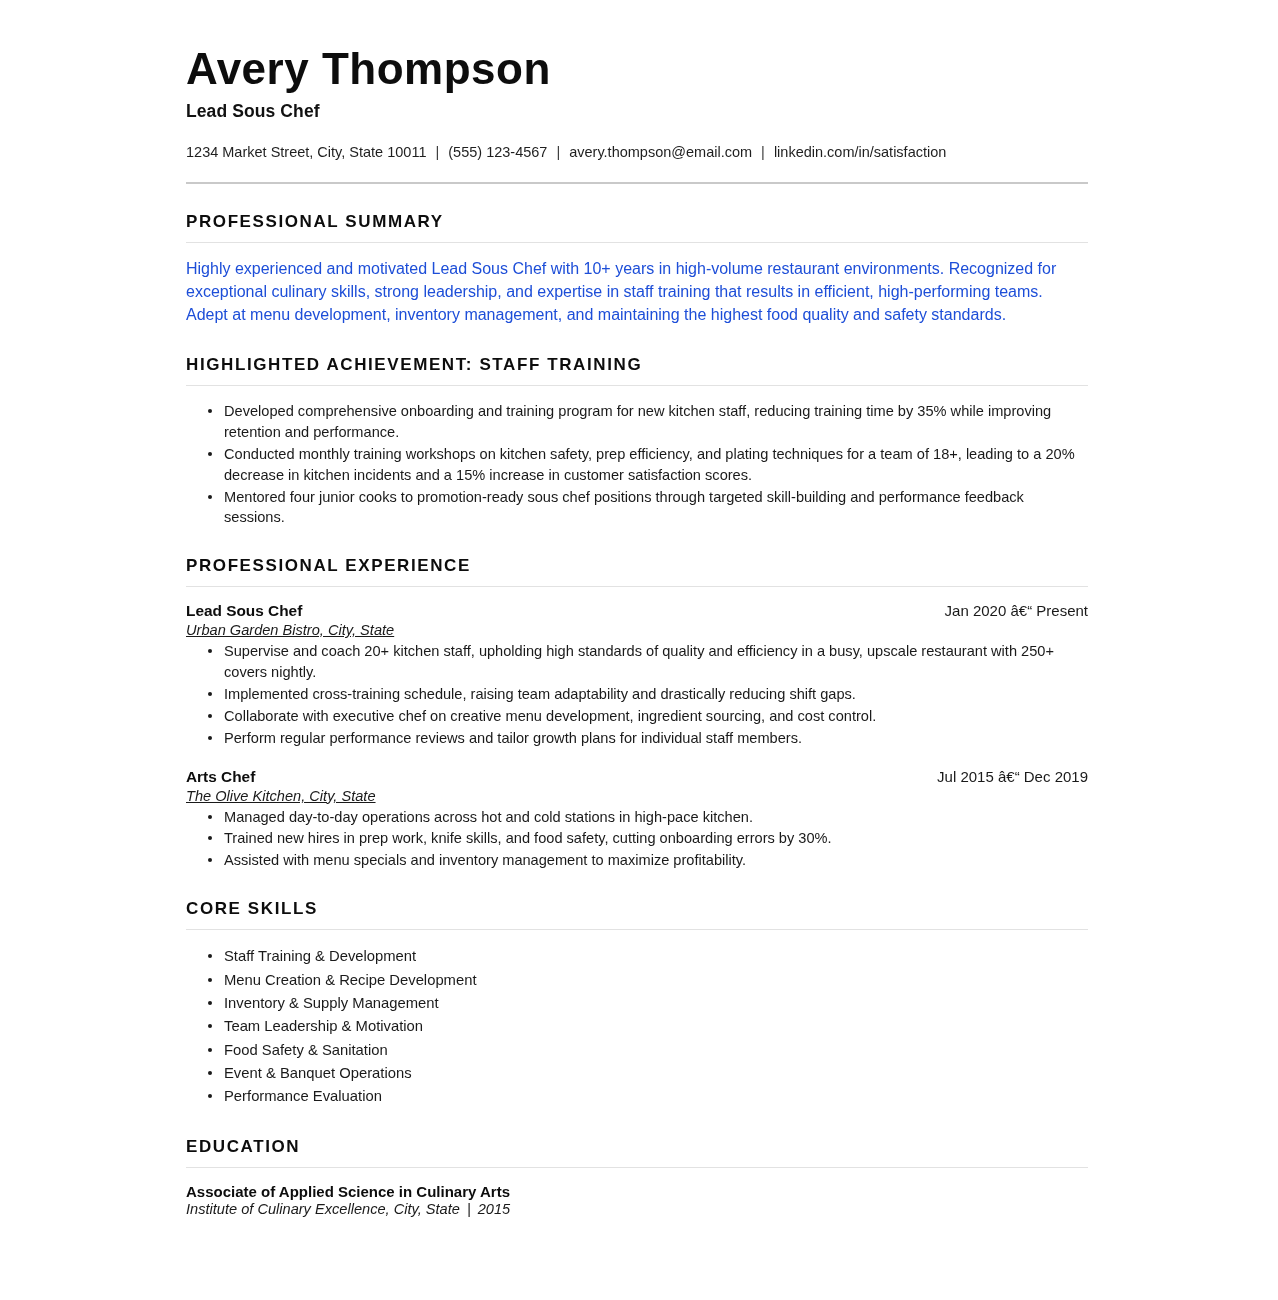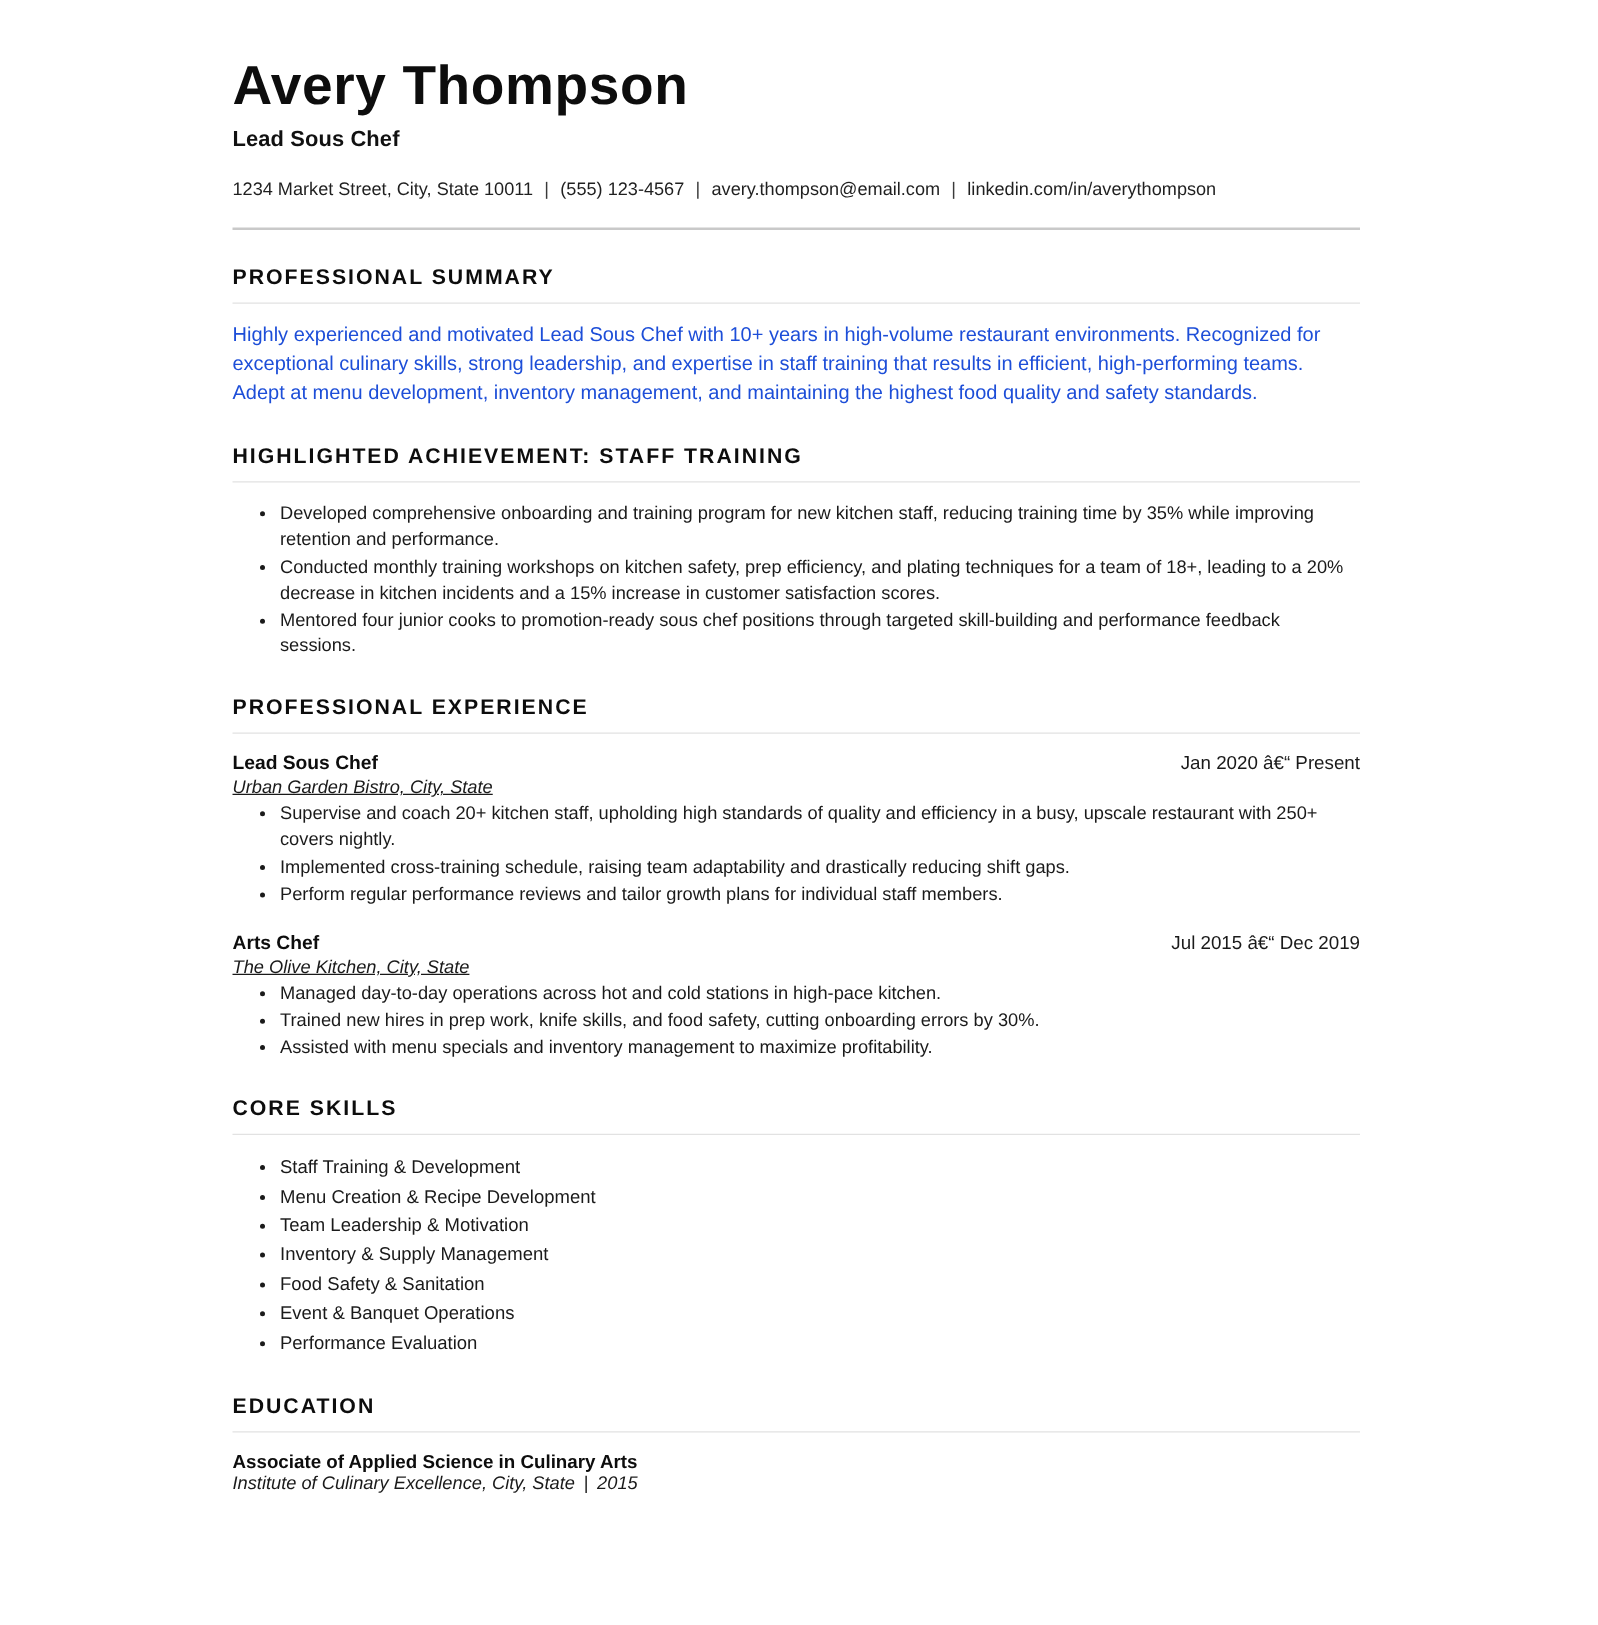--- a/index.html
+++ b/index.html
@@ -183,21 +183,21 @@
 </head>
 <body>
 
 <div class="page">
   <div class="doc">
 
     <div class="header">
       <h1 class="name">Avery Thompson</h1>
       <div class="headline">Lead Sous Chef</div>
       <div class="contact">
-        <span>1234 Market Street, City, State 10011</span><span class="sep">|</span><span>(555) 123-4567</span><span class="sep">|</span><span>avery.thompson@email.com</span><span class="sep">|</span><span>linkedin.com/in/averythompson</span>
+        <span>1234 Market Street, City, State 10011</span><span class="sep">|</span><span>(555) 123-4567</span><span class="sep">|</span><span>avery.thompson@email.com</span><span class="sep">|</span><span>linkedin.com/in/satisfaction</span>
       </div>
       <div class="header-rule"></div>
     </div>
 
     <div class="section">
       <h2 class="section-title">PROFESSIONAL SUMMARY</h2>
       <div class="section-rule"></div>
       <p class="summary-text">Highly experienced and motivated Lead Sous Chef with 10+ years in high-volume restaurant environments. Recognized for exceptional culinary skills, strong leadership, and expertise in staff training that results in efficient, high-performing teams. Adept at menu development, inventory management, and maintaining the highest food quality and safety standards.</p>
     </div>
 
@@ -217,20 +217,21 @@
 
       <div class="job">
         <div class="job-head">
           <span class="job-title">Lead Sous Chef</span>
           <span class="job-dates">Jan 2020 â€“ Present</span>
         </div>
         <div class="job-company">Urban Garden Bistro, City, State</div>
         <ul class="bullets">
           <li>Supervise and coach 20+ kitchen staff, upholding high standards of quality and efficiency in a busy, upscale restaurant with 250+ covers nightly.</li>
           <li>Implemented cross-training schedule, raising team adaptability and drastically reducing shift gaps.</li>
+          <li>Collaborate with executive chef on creative menu development, ingredient sourcing, and cost control.</li>
           <li>Perform regular performance reviews and tailor growth plans for individual staff members.</li>
         </ul>
       </div>
 
       <div class="job">
         <div class="job-head">
           <span class="job-title">Arts Chef</span>
           <span class="job-dates">Jul 2015 â€“ Dec 2019</span>
         </div>
         <div class="job-company">The Olive Kitchen, City, State</div>
@@ -241,22 +242,22 @@
         </ul>
       </div>
     </div>
 
     <div class="section">
       <h2 class="section-title">CORE SKILLS</h2>
       <div class="section-rule"></div>
       <ul class="skills">
         <li>Staff Training &amp; Development</li>
         <li>Menu Creation &amp; Recipe Development</li>
+        <li>Inventory &amp; Supply Management</li>
         <li>Team Leadership &amp; Motivation</li>
-        <li>Inventory &amp; Supply Management</li>
         <li>Food Safety &amp; Sanitation</li>
         <li>Event &amp; Banquet Operations</li>
         <li>Performance Evaluation</li>
       </ul>
     </div>
 
     <div class="section">
       <h2 class="section-title">EDUCATION</h2>
       <div class="section-rule"></div>
       <div>

